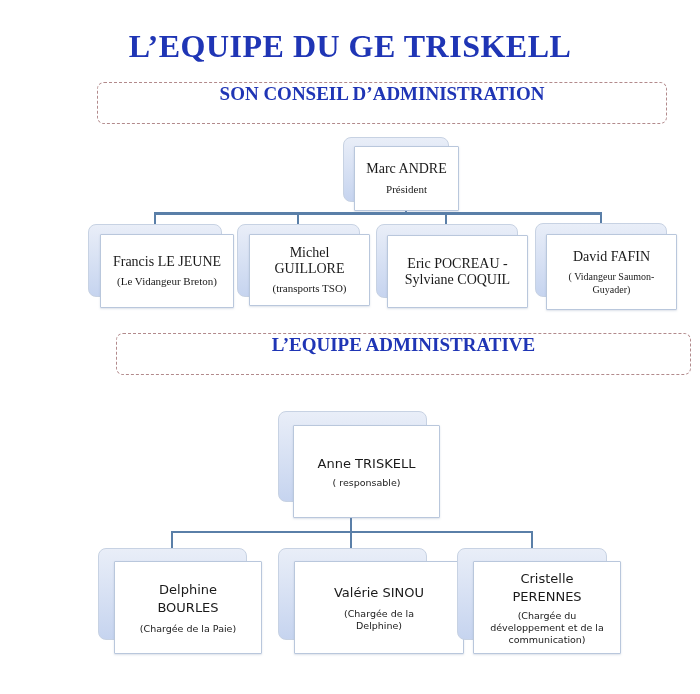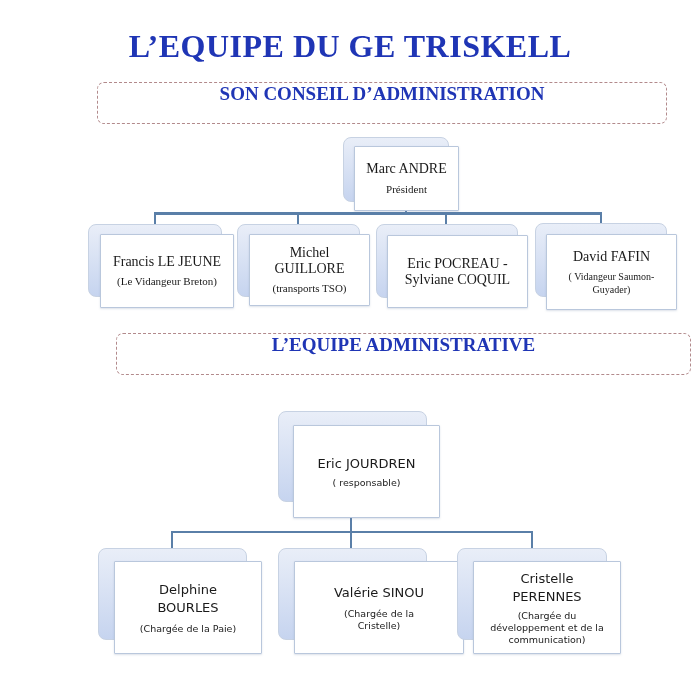--- a/index.html
+++ b/index.html
@@ -80,33 +80,33 @@
 </div>
 
 <div class="line" style="left:350px;top:518px;width:2px;height:14px;"></div>
 <div class="line" style="left:171px;top:531px;width:362px;height:2px;"></div>
 <div class="line" style="left:171px;top:531px;width:2px;height:18px;"></div>
 <div class="line" style="left:350px;top:531px;width:2px;height:18px;"></div>
 <div class="line" style="left:531px;top:531px;width:2px;height:18px;"></div>
 
 <div class="node-back" style="left:278px;top:411px;width:147px;height:89px;"></div>
 <div class="node sans" style="left:293px;top:425px;width:147px;height:93px;">
-  <span class="nm">Eric JOURDREN</span>
+  <span class="nm">Anne TRISKELL</span>
   <span class="rl" style="margin-top:4px;">( responsable)</span>
 </div>
 
 <div class="node-back" style="left:98px;top:548px;width:147px;height:90px;"></div>
 <div class="node sans" style="left:114px;top:561px;width:148px;height:93px;">
   <span class="nm" style="padding:0 25px;">Delphine BOURLES</span>
   <span class="rl">(Chargée de la Paie)</span>
 </div>
 
 <div class="node-back" style="left:278px;top:548px;width:147px;height:90px;"></div>
 <div class="node sans" style="left:294px;top:561px;width:170px;height:93px;">
   <span class="nm">Valérie SINOU</span>
-  <span class="rl" style="padding:0 26px;">(Chargée de la Cristelle)</span>
+  <span class="rl" style="padding:0 26px;">(Chargée de la Delphine)</span>
 </div>
 
 <div class="node-back" style="left:457px;top:548px;width:148px;height:90px;"></div>
 <div class="node sans" style="left:473px;top:561px;width:148px;height:93px;justify-content:center;">
   <span class="nm" style="padding:0 20px;">Cristelle PERENNES</span>
   <span class="rl" style="margin-top:4px;">(Chargée du développement et de la communication)</span>
 </div>
 
 </body></html>

